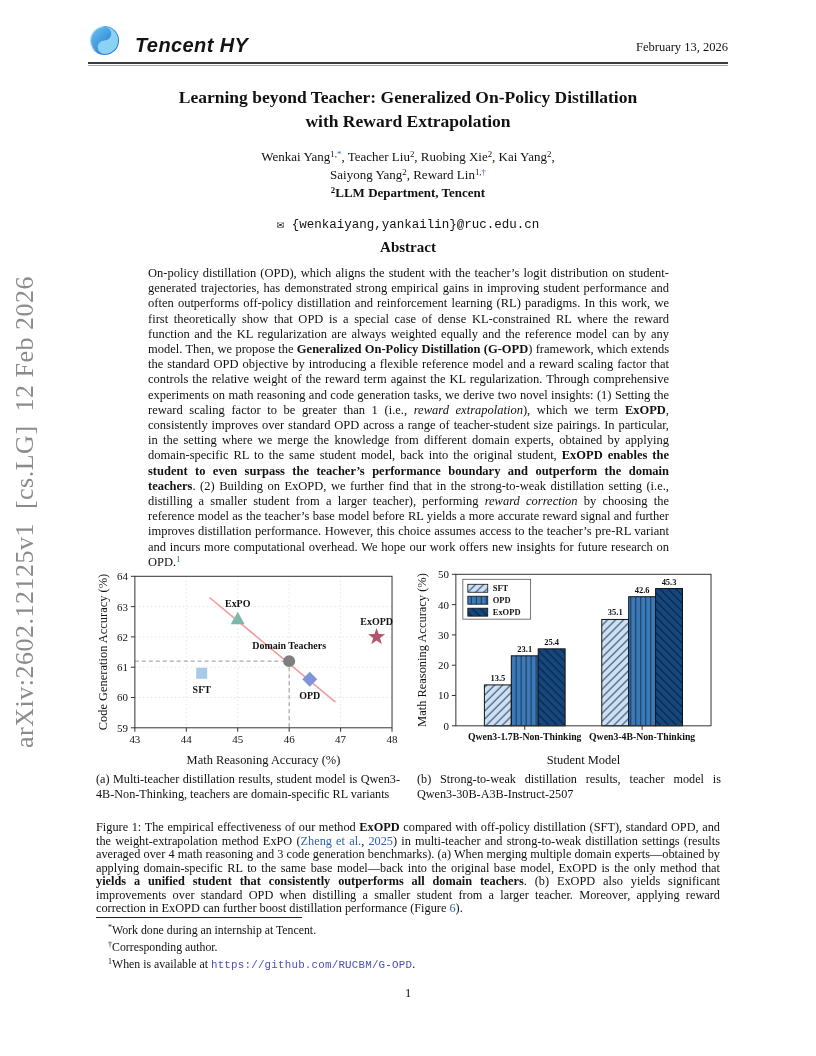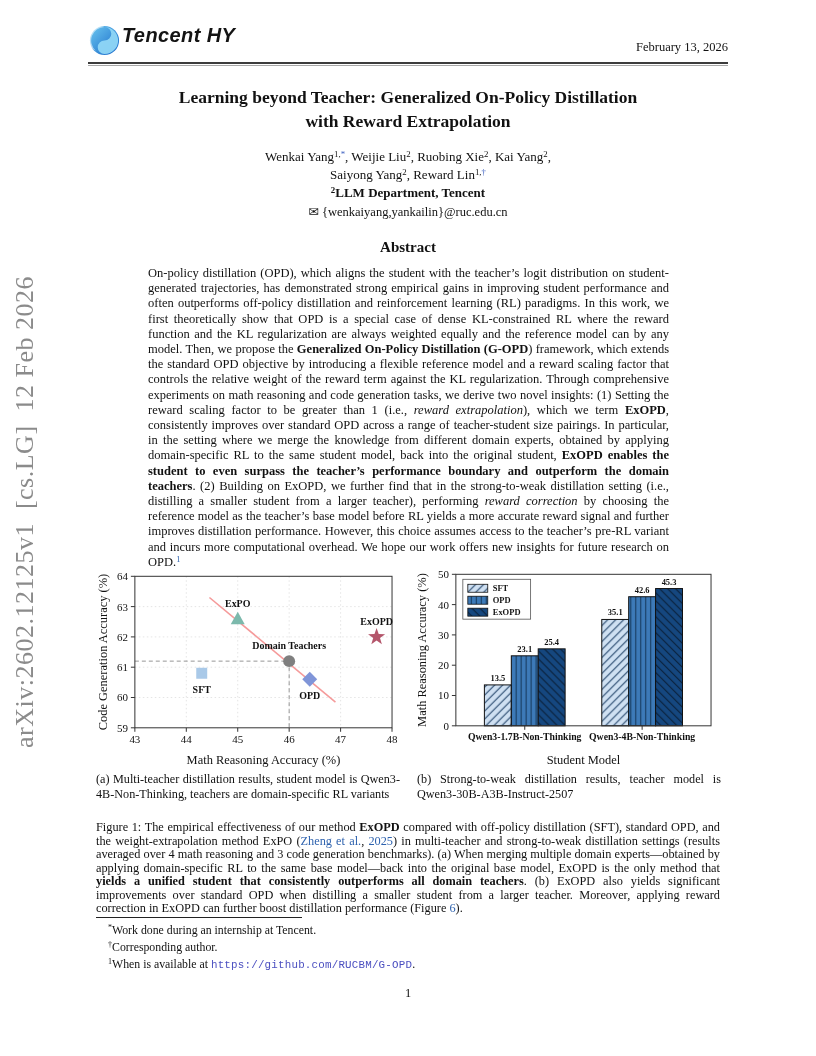--- a/index.html
+++ b/index.html
@@ -2,33 +2,33 @@
 <html><head>
 <meta charset="utf-8">
 <style>
   html,body{margin:0;padding:0;background:#e8e8e8;}
   .page{position:relative;width:816px;height:1056px;margin:0 auto;background:#ffffff;
         font-family:"Liberation Serif",serif;color:#111;overflow:hidden;}
 
   
   .header{position:absolute;left:88px;right:88px;top:24px;}
   .header-row{display:flex;justify-content:space-between;align-items:flex-end;padding-bottom:5px;}
-  .logo{display:flex;align-items:flex-start;gap:1px;}
+  .logo{display:flex;align-items:flex-end;gap:14px;}
   .logo-text{font-family:"Liberation Sans",sans-serif;font-weight:bold;font-style:italic;
              font-size:20px;letter-spacing:.4px;color:#141414;}
   .date{font-size:12.5px;padding-bottom:2px;}
   .rule1{height:2px;background:#3c3c3c;}
   .rule2{height:1px;background:#a8a8a8;margin-top:1px;}
 
   
   .title{position:absolute;top:86px;left:0;right:0;text-align:center;
          font-size:17.5px;font-weight:bold;line-height:1.35;}
   .authors{position:absolute;top:148px;left:0;right:0;text-align:center;font-size:13px;line-height:1.4;}
   .affil{font-weight:bold;}
-  .email{font-size:12.5px;margin-top:1px;}
+  .email{font-size:12.5px;margin-top:14px;font-family:Liberation Mono, monospace;}
 
   
   .b{font-weight:bold;} .i{font-style:italic;}
   .sup{font-size:68%;position:relative;top:-0.45em;}
   .blue{color:#3b5fc0;}
   .cite{color:#2e62ae;}
   .url{font-family:"Liberation Mono",monospace;color:#4b4fc0;font-size:92%;letter-spacing:.2px;}
 
   
   .abstract-head{position:absolute;top:239px;left:0;right:0;text-align:center;font-weight:bold;font-size:15px;}
@@ -83,21 +83,21 @@
     <div class="rule1"></div>
     <div class="rule2"></div>
   </div>
 
   <div class="title">
     <div>Learning beyond Teacher: Generalized On-Policy Distillation</div>
     <div>with Reward Extrapolation</div>
   </div>
 
   <div class="authors">
-    <div><span>Wenkai Yang</span><span class="sup">1,</span><span class="sup blue">*</span><span>, Weijie Liu</span><span class="sup">2</span><span>, Ruobing Xie</span><span class="sup">2</span><span>, Kai Yang</span><span class="sup">2</span><span>,</span></div>
+    <div><span>Wenkai Yang</span><span class="sup">1,</span><span class="sup blue">*</span><span>, Teacher Liu</span><span class="sup">2</span><span>, Ruobing Xie</span><span class="sup">2</span><span>, Kai Yang</span><span class="sup">2</span><span>,</span></div>
     <div><span>Saiyong Yang</span><span class="sup">2</span><span>, Reward Lin</span><span class="sup">1,</span><span class="sup blue">†</span></div>
     <div class="affil"><span class="sup">2</span><span>LLM Department, Tencent</span></div>
     <div class="email">✉ {wenkaiyang,yankailin}@ruc.edu.cn</div>
   </div>
 
   <div class="abstract-head">Abstract</div>
   <div class="abstract-body"><span>On-policy distillation (OPD), which aligns the student with the teacher’s logit distribution on student-generated trajectories, has demonstrated strong empirical gains in improving student performance and often outperforms off-policy distillation and reinforcement learning (RL) paradigms. In this work, we first theoretically show that OPD is a special case of dense KL-constrained RL where the reward function and the KL regularization are always weighted equally and the reference model can by any model. Then, we propose the </span><span class="b">Generalized On-Policy Distillation (G-OPD</span><span>) framework, which extends the standard OPD objective by introducing a flexible reference model and a reward scaling factor that controls the relative weight of the reward term against the KL regularization. Through comprehensive experiments on math reasoning and code generation tasks, we derive two novel insights: (1) Setting the reward scaling factor to be greater than 1 (i.e., </span><span class="i">reward extrapolation</span><span>), which we term </span><span class="b">ExOPD</span><span>, consistently improves over standard OPD across a range of teacher-student size pairings. In particular, in the setting where we merge the knowledge from different domain experts, obtained by applying domain-specific RL to the same student model, back into the original student, </span><span class="b">ExOPD enables the student to even surpass the teacher’s performance boundary and outperform the domain teachers</span><span>. (2) Building on ExOPD, we further find that in the strong-to-weak distillation setting (i.e., distilling a smaller student from a larger teacher), performing </span><span class="i">reward correction</span><span> by choosing the reference model as the teacher’s base model before RL yields a more accurate reward signal and further improves distillation performance. However, this choice assumes access to the teacher’s pre-RL variant and incurs more computational overhead. We hope our work offers new insights for future research on OPD.</span><span class="sup cite">1</span></div>
 
   <div class="figrow">
     <svg class="fig" id="chart-a" viewBox="0 0 306 202">

